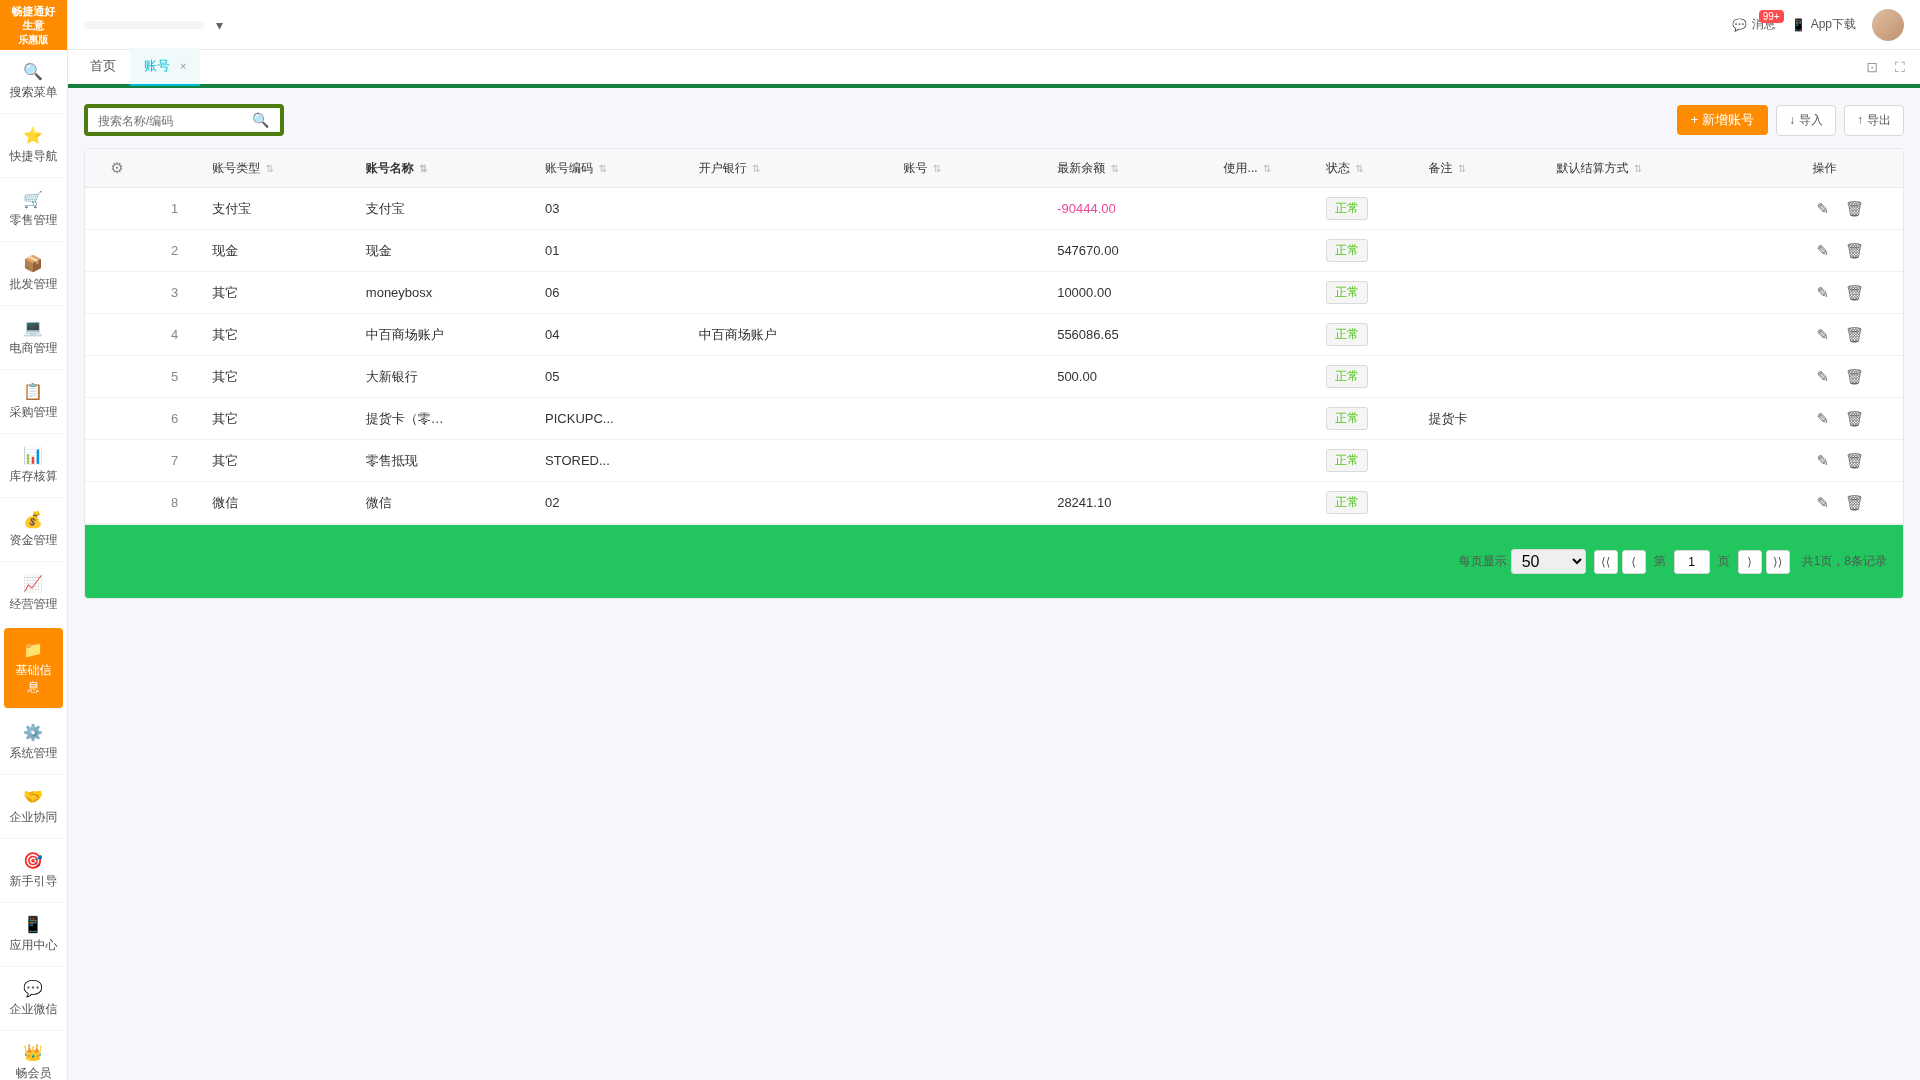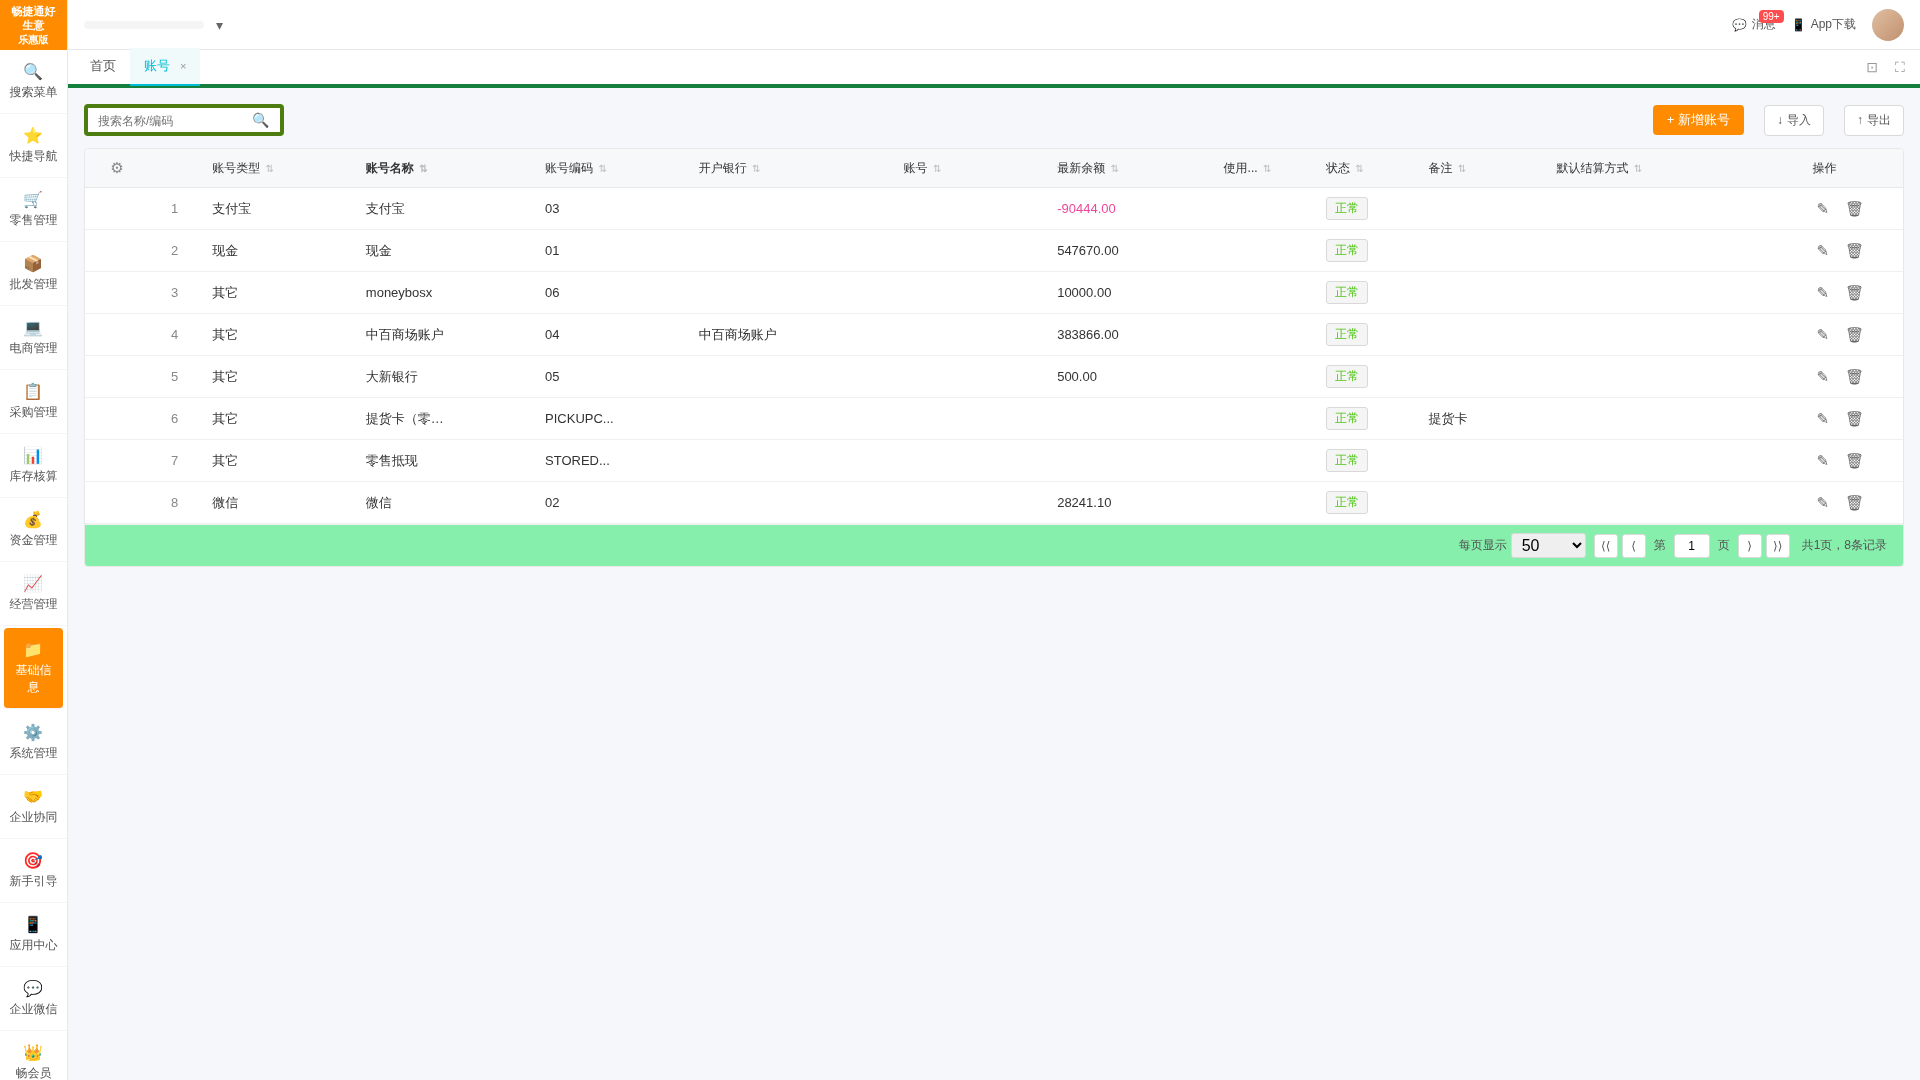--- a/index.html
+++ b/index.html
@@ -217,21 +217,21 @@
       background: transparent;
     }
     .search-input-wrap .search-icon {
       color: #999;
       font-size: 14px;
       margin-left: 4px;
     }
     .toolbar-right {
       display: flex;
       align-items: center;
-      gap: 20px;
+      gap: 8px;
       margin-left: 28px;
     }
     .btn-add {
       background: #ff8c00;
       color: #fff;
       border: none;
       border-radius: 4px;
       padding: 6px 14px;
       cursor: pointer;
       font-size: 13px;
@@ -317,25 +317,25 @@
       color: #666;
       font-size: 15px;
       padding: 2px 4px;
     }
 
     
     .pagination {
       display: flex;
       align-items: center;
       justify-content: flex-end;
-      padding: 8px 16px;
+      padding: 24px 16px;
       gap: 8px;
       font-size: 12px;
       color: #555;
-      background: #86efac;
+      background: #22c55e;
       border-top: 1px solid #f0f0f0;
       margin-top: 0;
     }
     .page-size-select {
       display: flex;
       align-items: center;
       gap: 4px;
     }
     .page-size-select select {
       border: 1px solid #d9d9d9;
@@ -587,21 +587,21 @@
               </td>
             </tr>
             <tr>
               <td></td>
               <td class="col-seq">4</td>
               <td>其它</td>
               <td>中百商场账户</td>
               <td>04</td>
               <td>中百商场账户</td>
               <td></td>
-              <td>383866.00</td>
+              <td>556086.65</td>
               <td></td>
               <td><span class="status-badge">正常</span></td>
               <td></td>
               <td></td>
               <td>
                 <div class="action-btns">
                   <span class="action-btn" title="编辑">✎</span>
                   <span class="action-btn" title="删除">🗑</span>
                 </div>
               </td>

